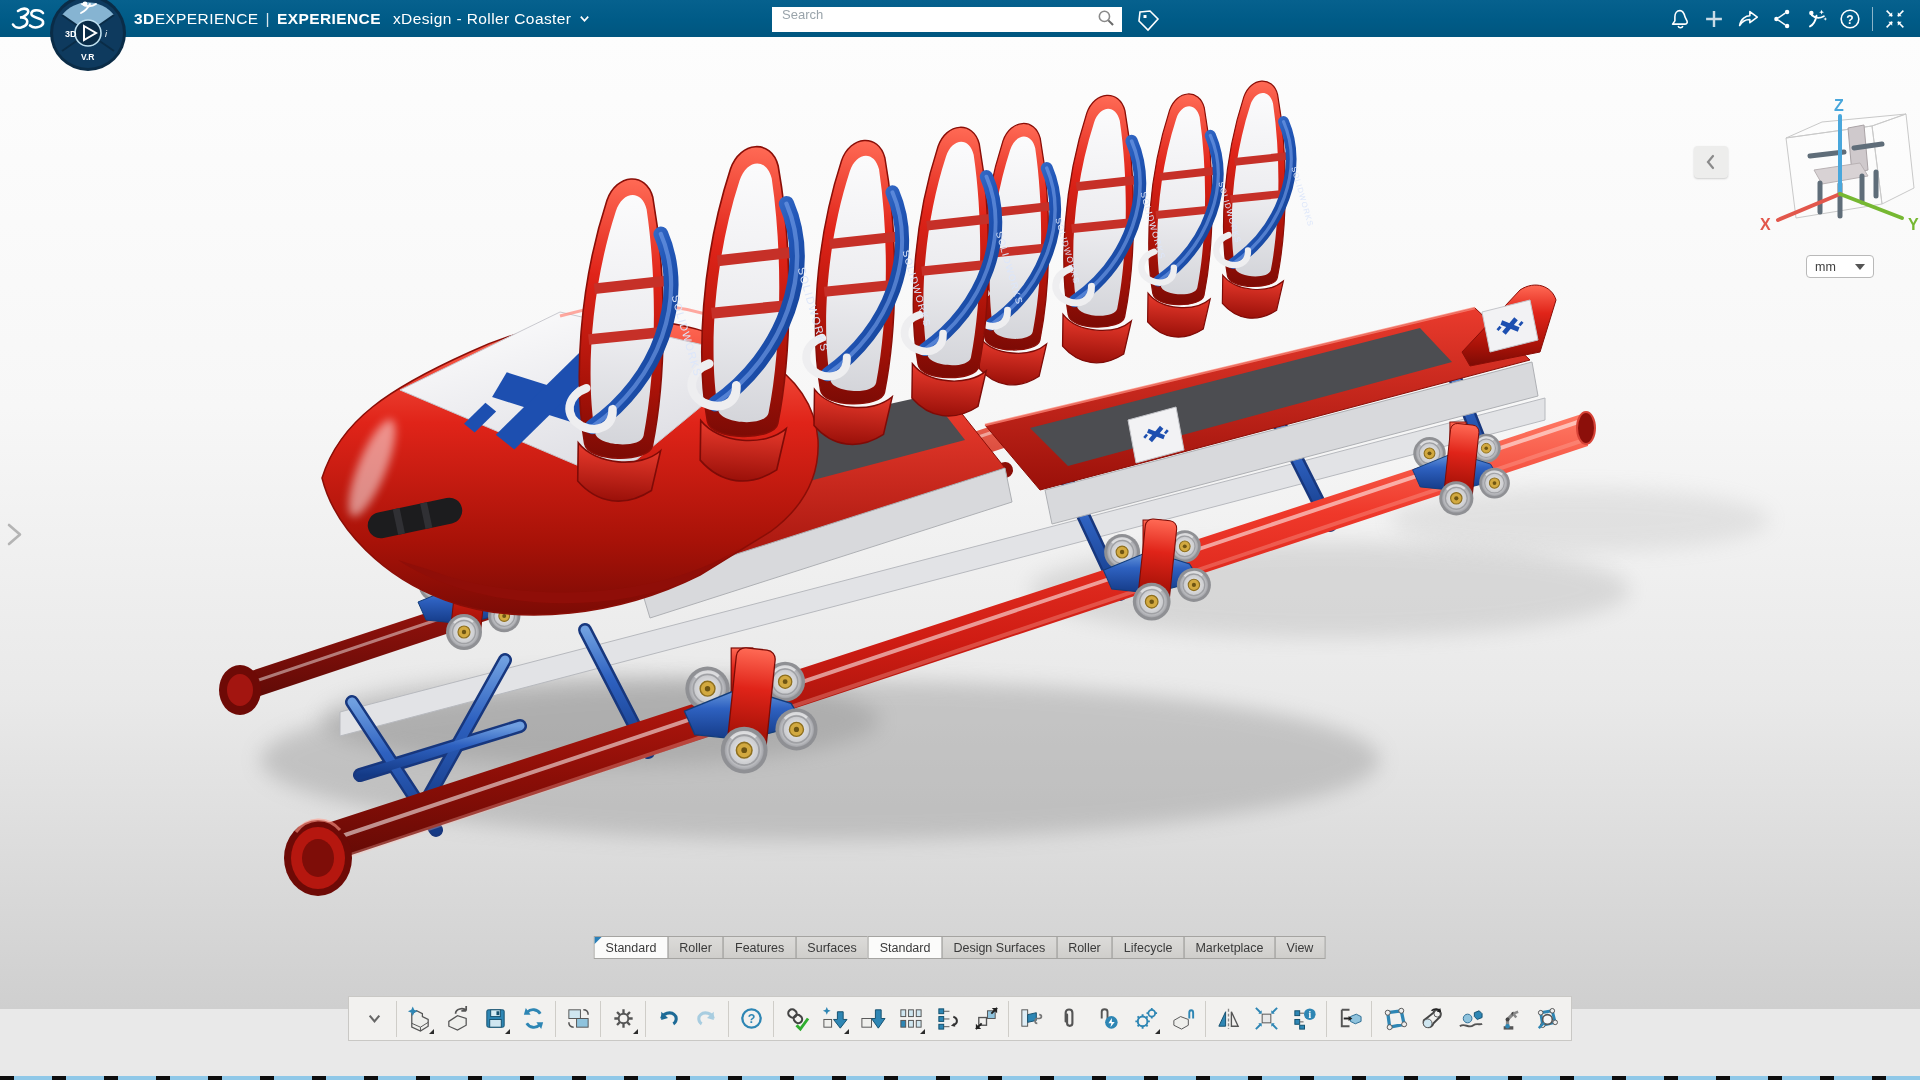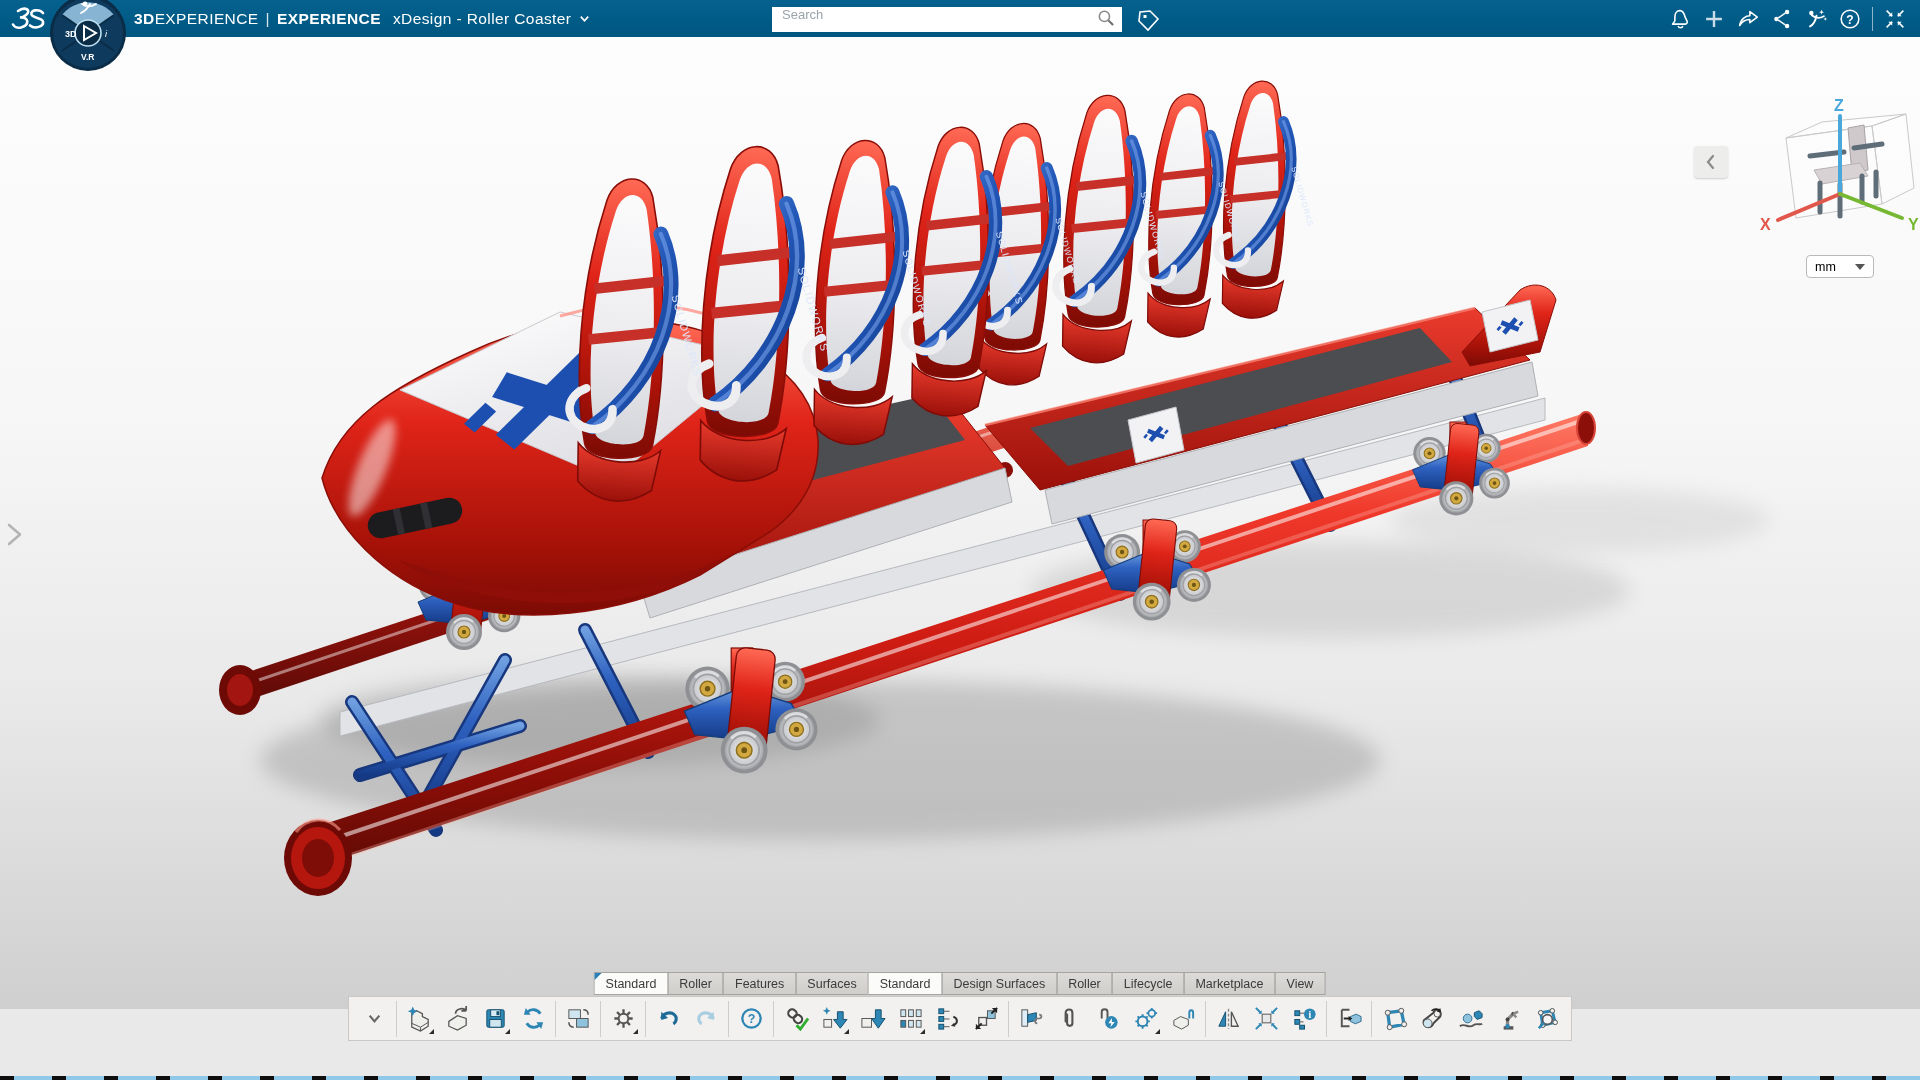--- a/index.html
+++ b/index.html
@@ -32,27 +32,27 @@
   .viewport{position:absolute;left:0;top:37px;width:1920px;height:972px;
             background:linear-gradient(180deg,#fdfdfd 0%,#f7f7f7 38%,#e9e9e9 68%,#cfcfcf 100%);}
   .scene{position:absolute;left:0;top:0;width:1920px;height:972px;}
   .left-expander{position:absolute;left:2px;top:483px;width:26px;height:30px;cursor:pointer;}
   .panel-back-btn{position:absolute;left:1694px;top:109px;width:34px;height:32px;background:#ededec;
                   border-radius:4px;box-shadow:0 1px 2px rgba(0,0,0,.18);display:flex;
                   align-items:center;justify-content:center;cursor:pointer;}
   .triad{position:absolute;left:1748px;top:61px;width:175px;height:155px;}
   .units{position:absolute;left:1806px;top:218px;width:68px;height:23px;background:#fff;
          border:1px solid #b9b9b9;border-radius:4px;display:flex;align-items:center;
-         font-size:12.5px;color:#000000;padding:0 8px;box-sizing:border-box;cursor:pointer;}
+         font-size:12.5px;color:#404040;padding:0 8px;box-sizing:border-box;cursor:pointer;}
   .units .lbl{flex:1;}
   .units .caret{width:0;height:0;border-left:5px solid transparent;border-right:5px solid transparent;
                 border-top:6px solid #555;}
 
   
-  .tabrow{position:absolute;left:50%;transform:translateX(-50%);top:972px;display:flex;z-index:30;}
+  .tabrow{position:absolute;left:50%;transform:translateX(-50%);top:936px;display:flex;z-index:30;}
   .tab{height:21px;padding:0 11px;display:flex;align-items:center;font-size:12.5px;color:#3a3a3a;
        background:linear-gradient(180deg,#dcdbd9,#cfcecb);border:1px solid #a5a4a1;margin-left:-1px;
        cursor:pointer;position:relative;white-space:nowrap;}
   .tab.active{background:#fbfbfa;}
   .tab .pin{position:absolute;left:0;top:0;width:0;height:0;
             border-top:7px solid #2a7fb8;border-right:7px solid transparent;}
   .toolbar{position:absolute;left:50%;transform:translateX(-50%);top:996px;height:43px;
            background:#f2f1ef;border:1px solid #c9c8c5;display:flex;align-items:center;
            padding:0 6px;z-index:29;}
   .tb-btn{width:38px;height:38px;display:flex;align-items:center;justify-content:center;

